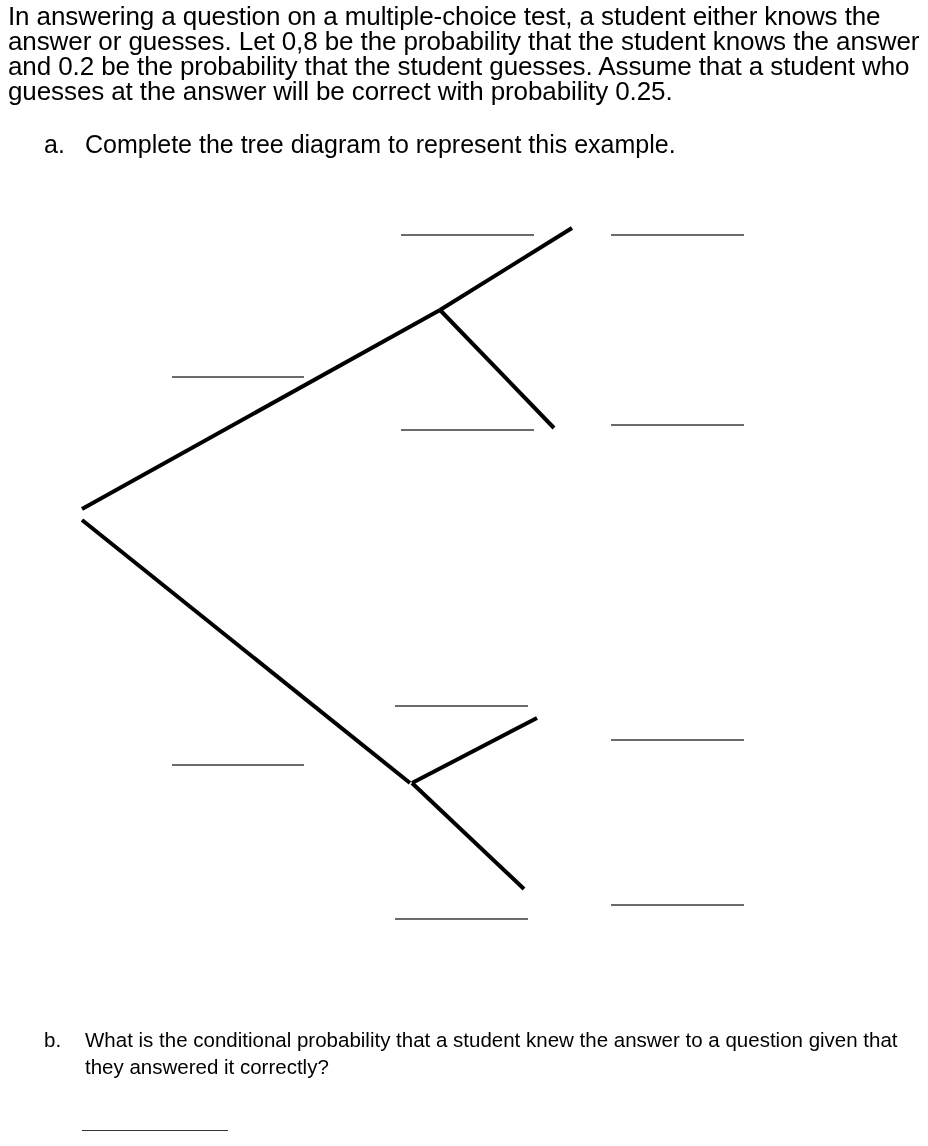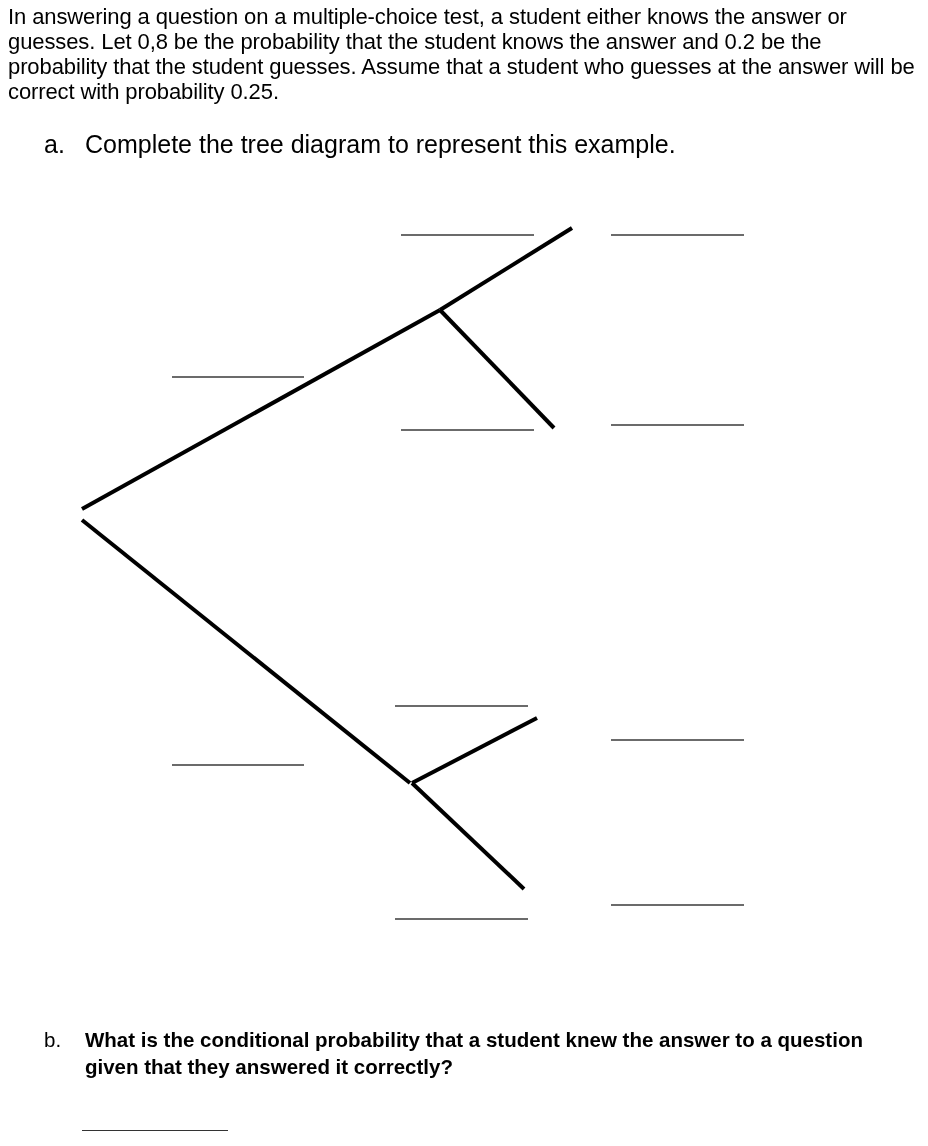--- a/index.html
+++ b/index.html
@@ -2,31 +2,31 @@
 <html><head>
 <meta charset="utf-8">
 <style>
   html, body { margin: 0; padding: 0; background: #ffffff; }
   body {
     width: 928px; height: 1146px; position: relative; overflow: hidden;
     font-family: "Liberation Sans", sans-serif; color: #000;
   }
   .intro {
     position: absolute; left: 8px; top: 4px; width: 912px;
-    font-size: 22px; line-height: 25px; letter-spacing: -0.1px;
+    font-size: 26px; line-height: 25px; letter-spacing: -0.1px;
   }
   .part-a {
     position: absolute; left: 44px; top: 132px; font-size: 25px; line-height: 25px;
   }
   .part-b {
     position: absolute; left: 44px; top: 1026px; width: 870px; font-size: 20.5px; line-height: 27px;
   }
   .marker { display: inline-block; width: 41px; }
   .part-b .marker { position: absolute; left: 0; top: 0; }
-  .part-b .qtext { display: block; margin-left: 41px; font-weight: bold; }
+  .part-b .qtext { display: block; margin-left: 41px; }
   .tree { position: absolute; left: 0; top: 0; }
   .blank {
     position: absolute; height: 0; border-top: 2px solid #6b6b6b; background: transparent;
   }
   .answer-blank {
     position: absolute; left: 82px; top: 1130px; width: 146px; height: 0;
     border-top: 1.5px solid #333;
   }
 </style>
 </head>

